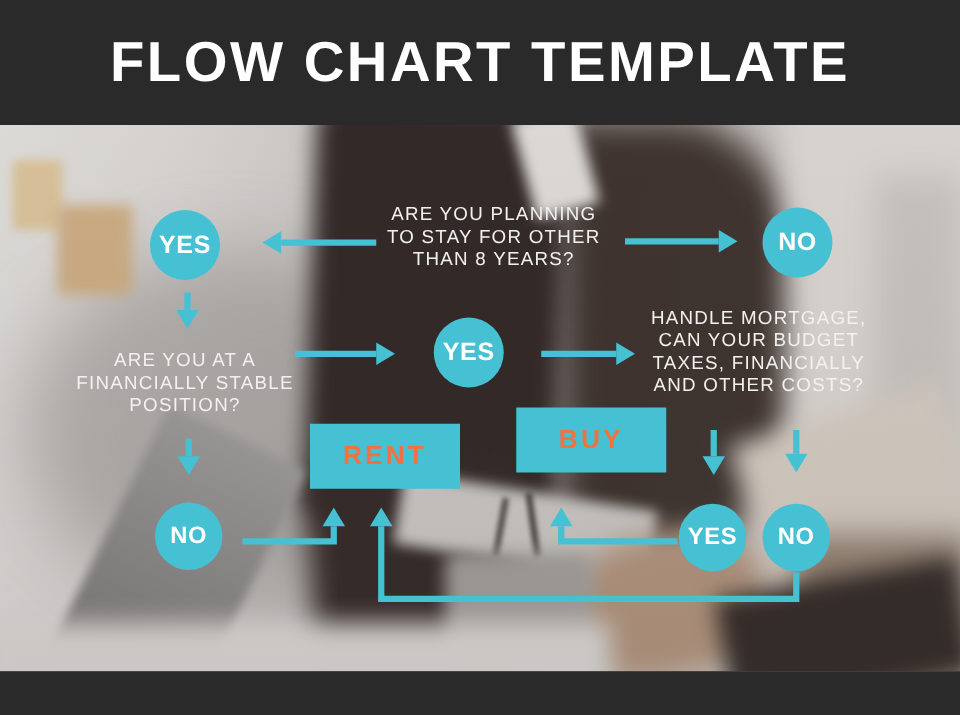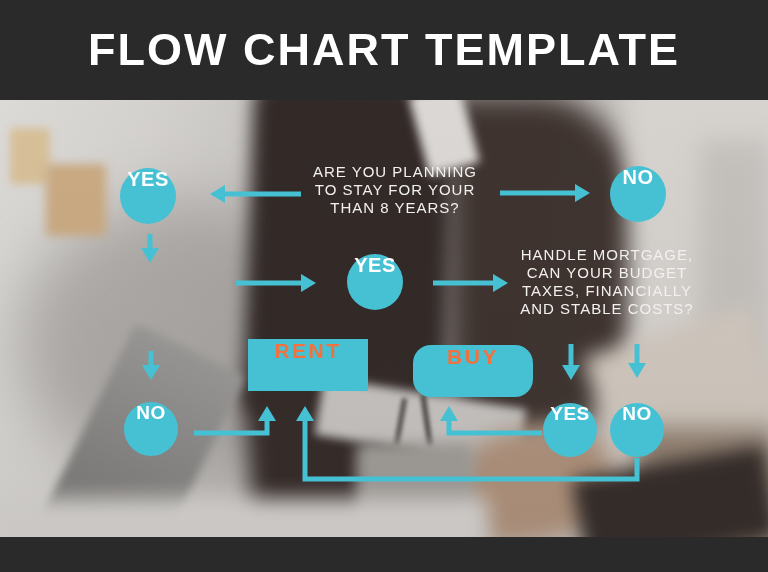--- a/index.html
+++ b/index.html
@@ -36,41 +36,41 @@
   .wood{left:636px;top:328px;width:140px;height:130px;background:#8a7563;filter:blur(12px);opacity:.8;}
   .phone{left:578px;top:362px;width:195px;height:92px;background:#362e2b;filter:blur(9px);transform:rotate(-10deg);}
   .desk{left:-12px;top:398px;width:500px;height:70px;background:#e9e7e4;filter:blur(10px);}
   .tint{left:0;top:0;width:768px;height:437px;background:linear-gradient(rgba(40,34,32,.10),rgba(40,34,32,.16));}
 
   
   .arrows{position:absolute;left:0;top:0;z-index:3;pointer-events:none;}
   .arrow{stroke:var(--teal);stroke-width:5;fill:none;}
   .arrowhead{fill:var(--teal);}
 
-  .node{position:absolute;z-index:4;display:flex;justify-content:center;
+  .node{position:absolute;z-index:4;display:flex;align-items:center;justify-content:center;
         background:var(--teal);color:#fff;font-weight:bold;}
   .circle{border-radius:50%;font-size:20px;letter-spacing:.5px;}
   .c56{width:56px;height:56px;}
   .c54{width:54px;height:54px;font-size:19px;}
   .box{width:120px;height:52px;color:var(--orange);font-size:21px;letter-spacing:2.5px;margin-left:24px;}
 
   .question{position:absolute;z-index:4;text-align:center;color:var(--text);
             font-size:15px;line-height:18px;letter-spacing:1px;}
   #q-stay{left:270px;top:163px;width:250px;}
   #q-stable{left:33px;top:280px;width:230px;}
   #q-budget{left:492px;top:246px;width:230px;}
 
   #n-yes-top{left:120px;top:168px;}
   #n-no-top{left:610px;top:166px;}
   #n-yes-mid{left:347px;top:254px;}
   #n-no-left{left:124px;top:402px;}
   #n-yes-bottom{left:543px;top:403px;}
   #n-no-bottom{left:610px;top:403px;}
   #n-rent{left:224px;top:339px;}
-  #n-buy{left:389px;top:345px;border-radius:18px;}
+  #n-buy{left:389px;top:326px;}
 </style>
 </head>
 <body>
 
 <div class="stage">
 
   <div class="bar header">
     <h1 class="title">FLOW CHART TEMPLATE</h1>
   </div>
 
@@ -129,28 +129,33 @@
 
     <path class="arrow" d="M542,433 H449 V421"></path>
     <polygon class="arrowhead" points="449,406 440,421 458,421"></polygon>
 
     <path class="arrow" d="M637,458 V479 H305 V421"></path>
     <polygon class="arrowhead" points="305,406 296,421 314,421"></polygon>
   </svg>
 
   <div class="question" id="q-stay">
     <div>ARE YOU PLANNING</div>
-    <div>TO STAY FOR YOUR</div>
+    <div>TO STAY FOR OTHER</div>
     <div>THAN 8 YEARS?</div>
+  </div>
+  <div class="question" id="q-stable">
+    <div>ARE YOU AT A</div>
+    <div>FINANCIALLY STABLE</div>
+    <div>POSITION?</div>
   </div>
   <div class="question" id="q-budget">
     <div>HANDLE MORTGAGE,</div>
     <div>CAN YOUR BUDGET</div>
     <div>TAXES, FINANCIALLY</div>
-    <div>AND STABLE COSTS?</div>
+    <div>AND OTHER COSTS?</div>
   </div>
 
   <div class="node circle c56" id="n-yes-top">
     <span>YES</span>
   </div>
   <div class="node circle c56" id="n-no-top">
     <span>NO</span>
   </div>
   <div class="node circle c56" id="n-yes-mid">
     <span>YES</span>

